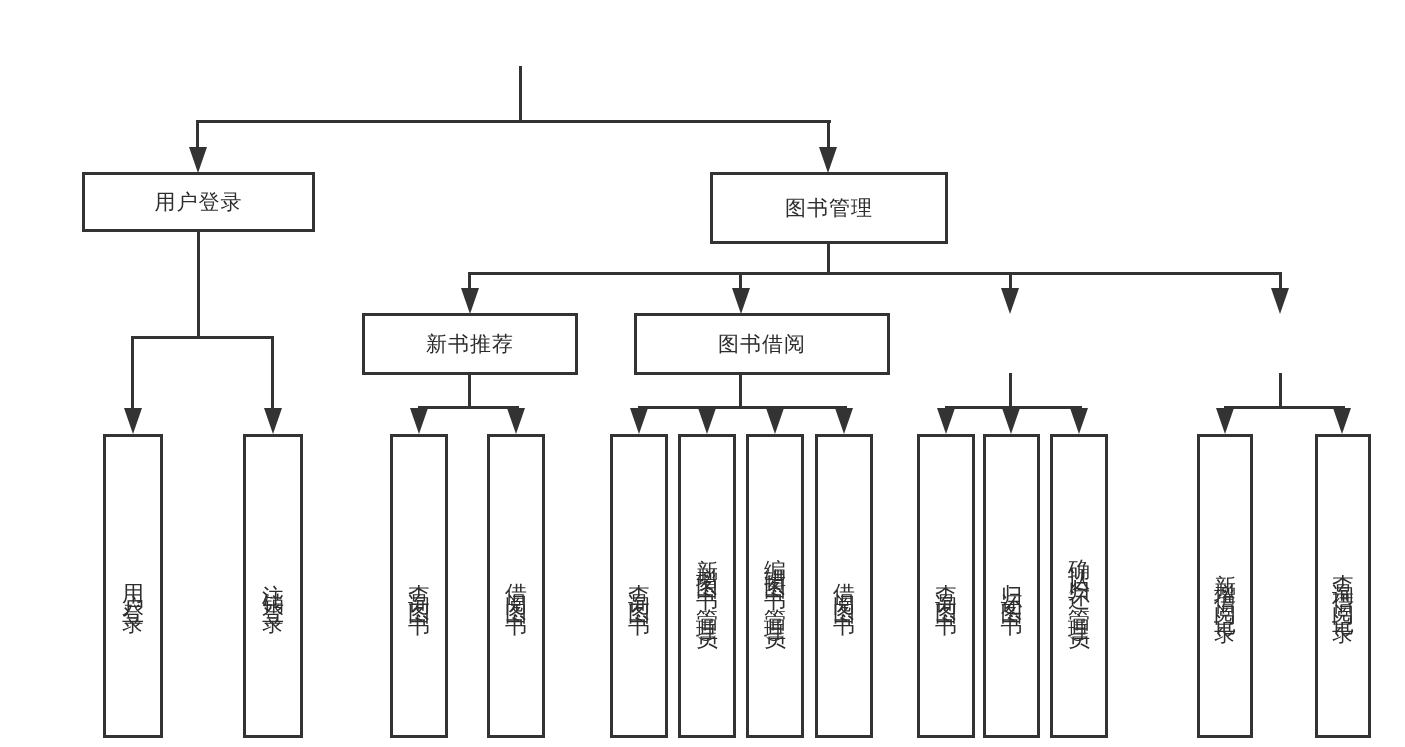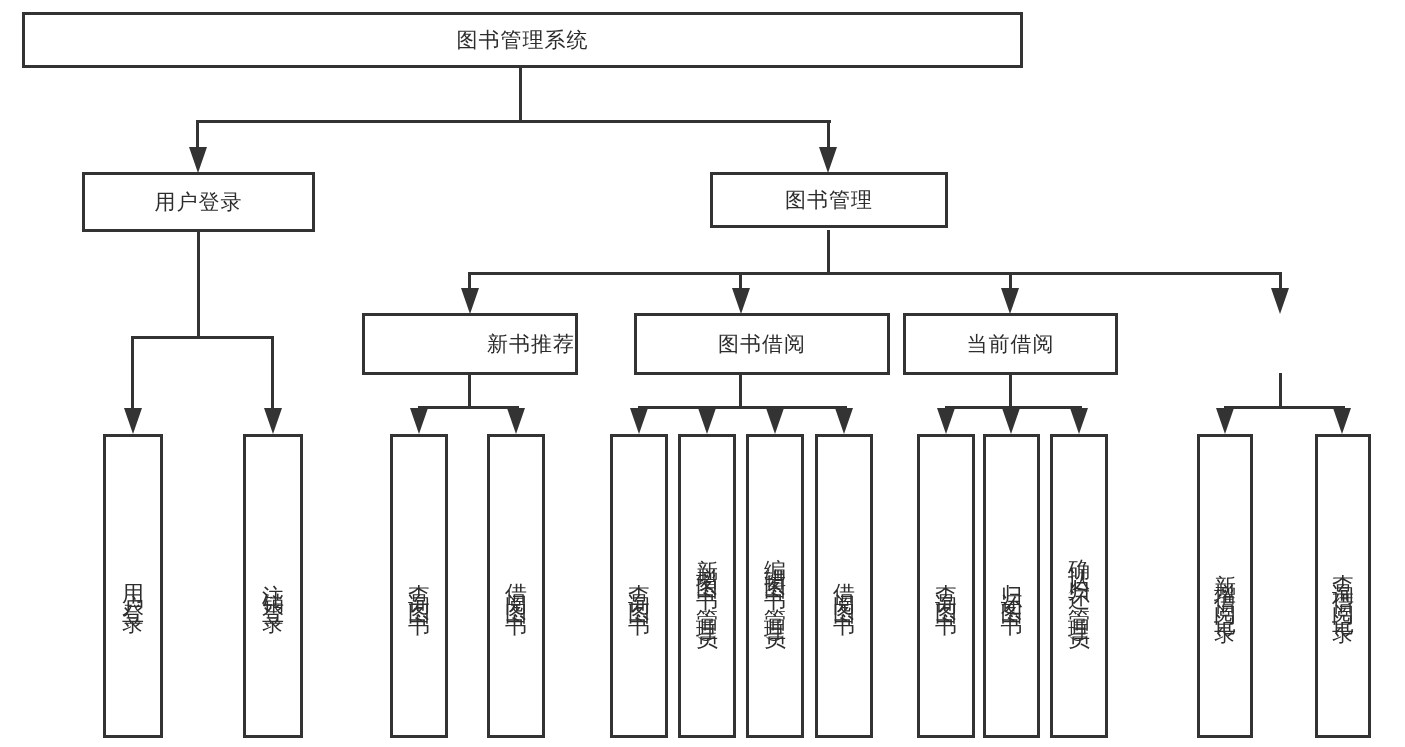--- a/index.html
+++ b/index.html
@@ -26,39 +26,33 @@
   .watermark{
     position:absolute;right:14px;bottom:2px;z-index:10;
     font-size:23px;color:rgba(158,158,158,0.85);letter-spacing:1px;
   }
 </style>
 </head>
 <body>
 
 <div id="canvas">
 
-  <div class="node" style="left:22px;top:12px;width:1001px;height:56px;">
-    <span>图书管理系统</span>
-  </div>
 
   <div class="node" style="left:82px;top:172px;width:233px;height:60px;">
     <span>用户登录</span>
   </div>
-  <div class="node" style="left:710px;top:172px;width:238px;height:56px;text-align:right;">
+  <div class="node" style="left:710px;top:172px;width:238px;height:72px;text-align:right;">
     <span>图书管理</span>
   </div>
 
-  <div class="node" style="left:362px;top:313px;width:216px;height:62px;justify-content:flex-end;">
+  <div class="node" style="left:362px;top:313px;width:216px;height:62px;">
     <span>新书推荐</span>
   </div>
   <div class="node" style="left:634px;top:313px;width:256px;height:62px;">
     <span>图书借阅</span>
-  </div>
-  <div class="node" style="left:903px;top:313px;width:215px;height:62px;">
-    <span>当前借阅</span>
   </div>
 
   <div class="node leaf" style="left:103px;top:434px;width:60px;height:304px;">
     <span class="vtext">用户登录</span>
   </div>
   <div class="node leaf" style="left:243px;top:434px;width:60px;height:304px;">
     <span class="vtext">注销登录</span>
   </div>
 
   <div class="node leaf" style="left:390px;top:434px;width:58px;height:304px;">

